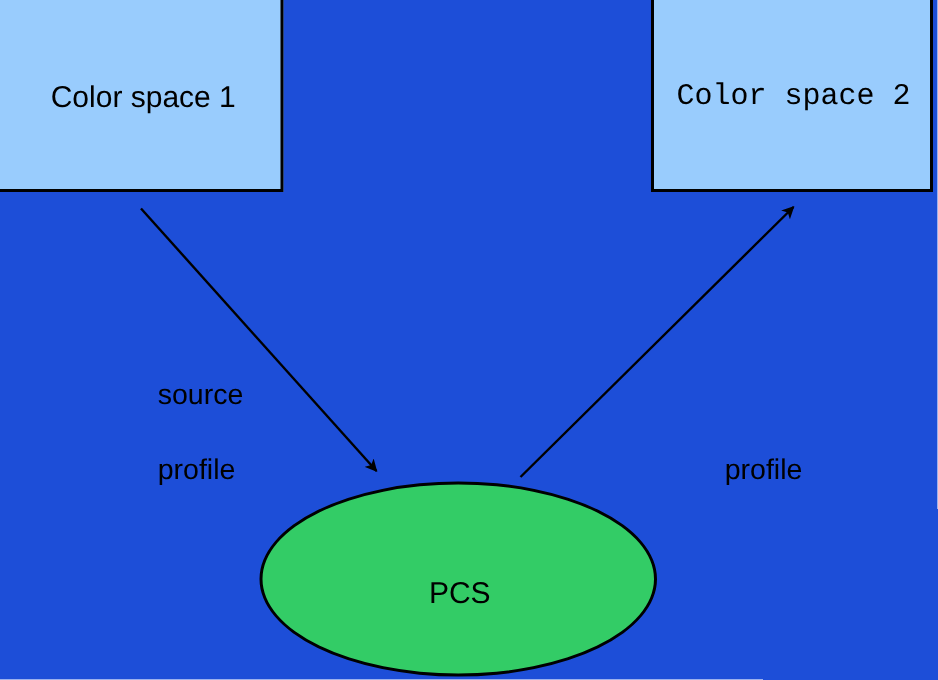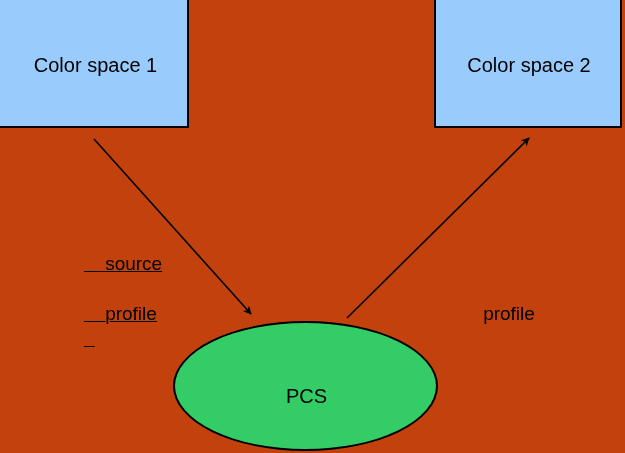--- a/index.html
+++ b/index.html
@@ -4,21 +4,21 @@
 <style>
   html, body {
     margin: 0;
     padding: 0;
     background: #ffffff;
   }
   #canvas {
     position: relative;
     width: 625px;
     height: 453px;
-    background: #c2410c;
+    background: #1d4ed8;
     overflow: hidden;
     font-family: "Liberation Sans", sans-serif;
   }
   .node-box {
     position: absolute;
     box-sizing: border-box;
     background: #99ccfd;
     border: 2px solid #000000;
     display: flex;
     align-items: center;
@@ -36,21 +36,21 @@
     width: 188px;
     height: 130px;
   }
   .node-label {
     font-size: 20px;
     color: #000000;
     line-height: 1;
     white-space: nowrap;
   }
   #box-colorspace-1 .node-label { transform: translate(2px, 2px); }
-  #box-colorspace-2 .node-label { transform: translate(1px, 2px); }
+  #box-colorspace-2 .node-label { transform: translate(1px, 2px); font-family: Liberation Mono, monospace; }
 
   #ellipse-pcs {
     position: absolute;
     left: 173px;
     top: 321px;
     width: 265px;
     height: 130px;
     box-sizing: border-box;
     background: #33cc66;
     border: 2px solid #000000;
@@ -68,21 +68,20 @@
   .edge-label {
     position: absolute;
     font-size: 19px;
     color: #000000;
     line-height: 25px;
     white-space: pre;
   }
   #label-source-profile {
     left: 84px;
     top: 226px;
-    text-decoration: underline;
   }
   #label-destination-profile {
     left: 462px;
     top: 226px;
   }
 
   svg#edges {
     position: absolute;
     left: 0;
     top: 0;

